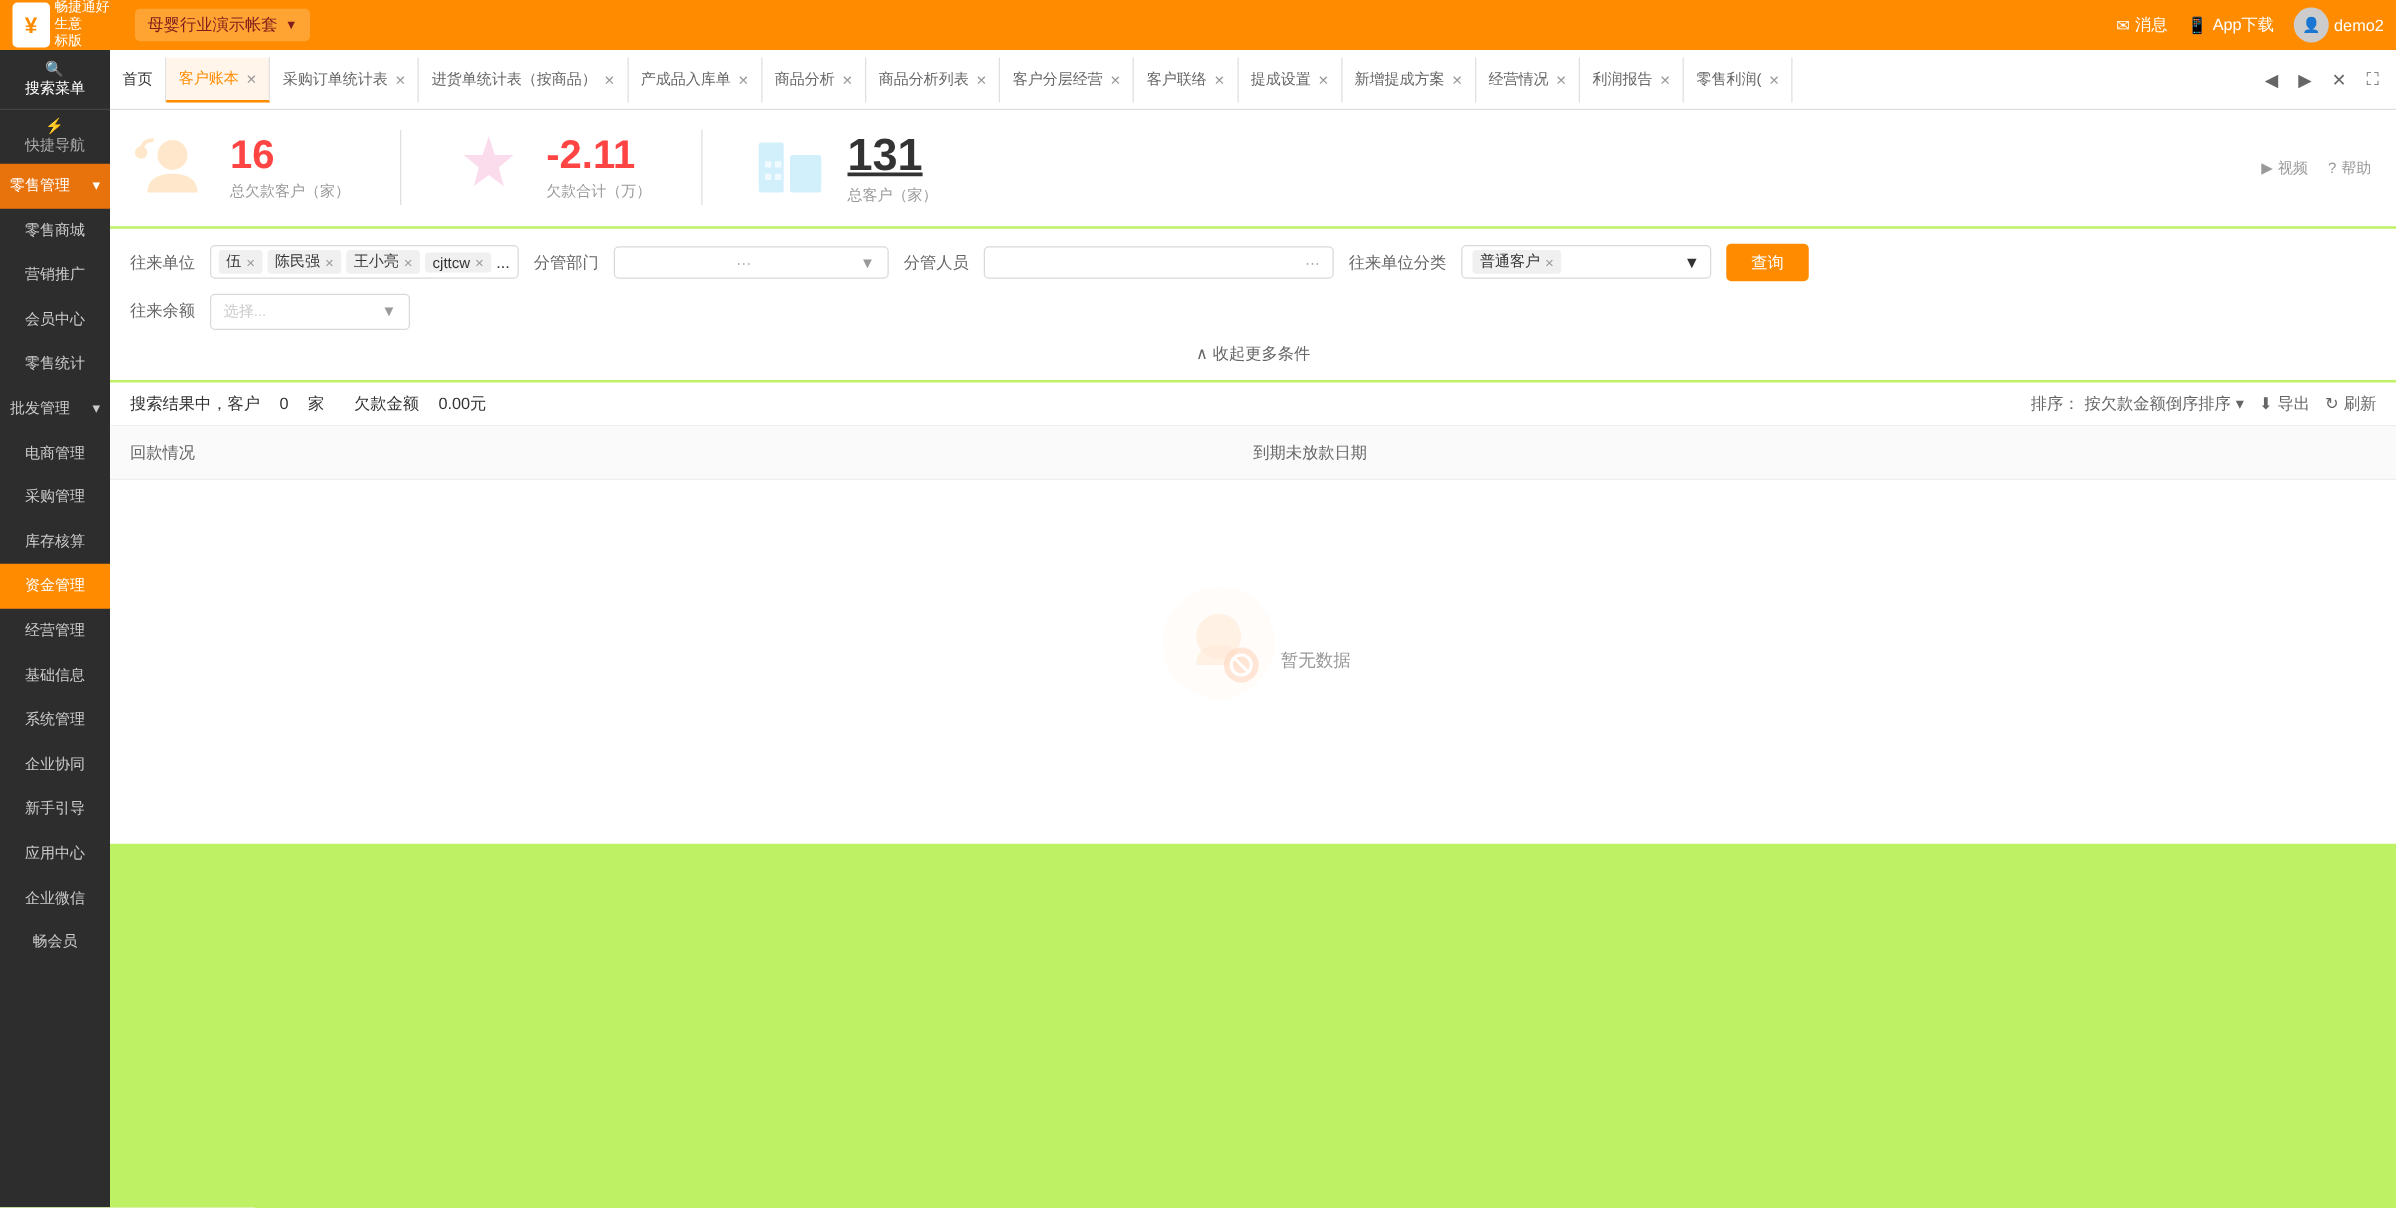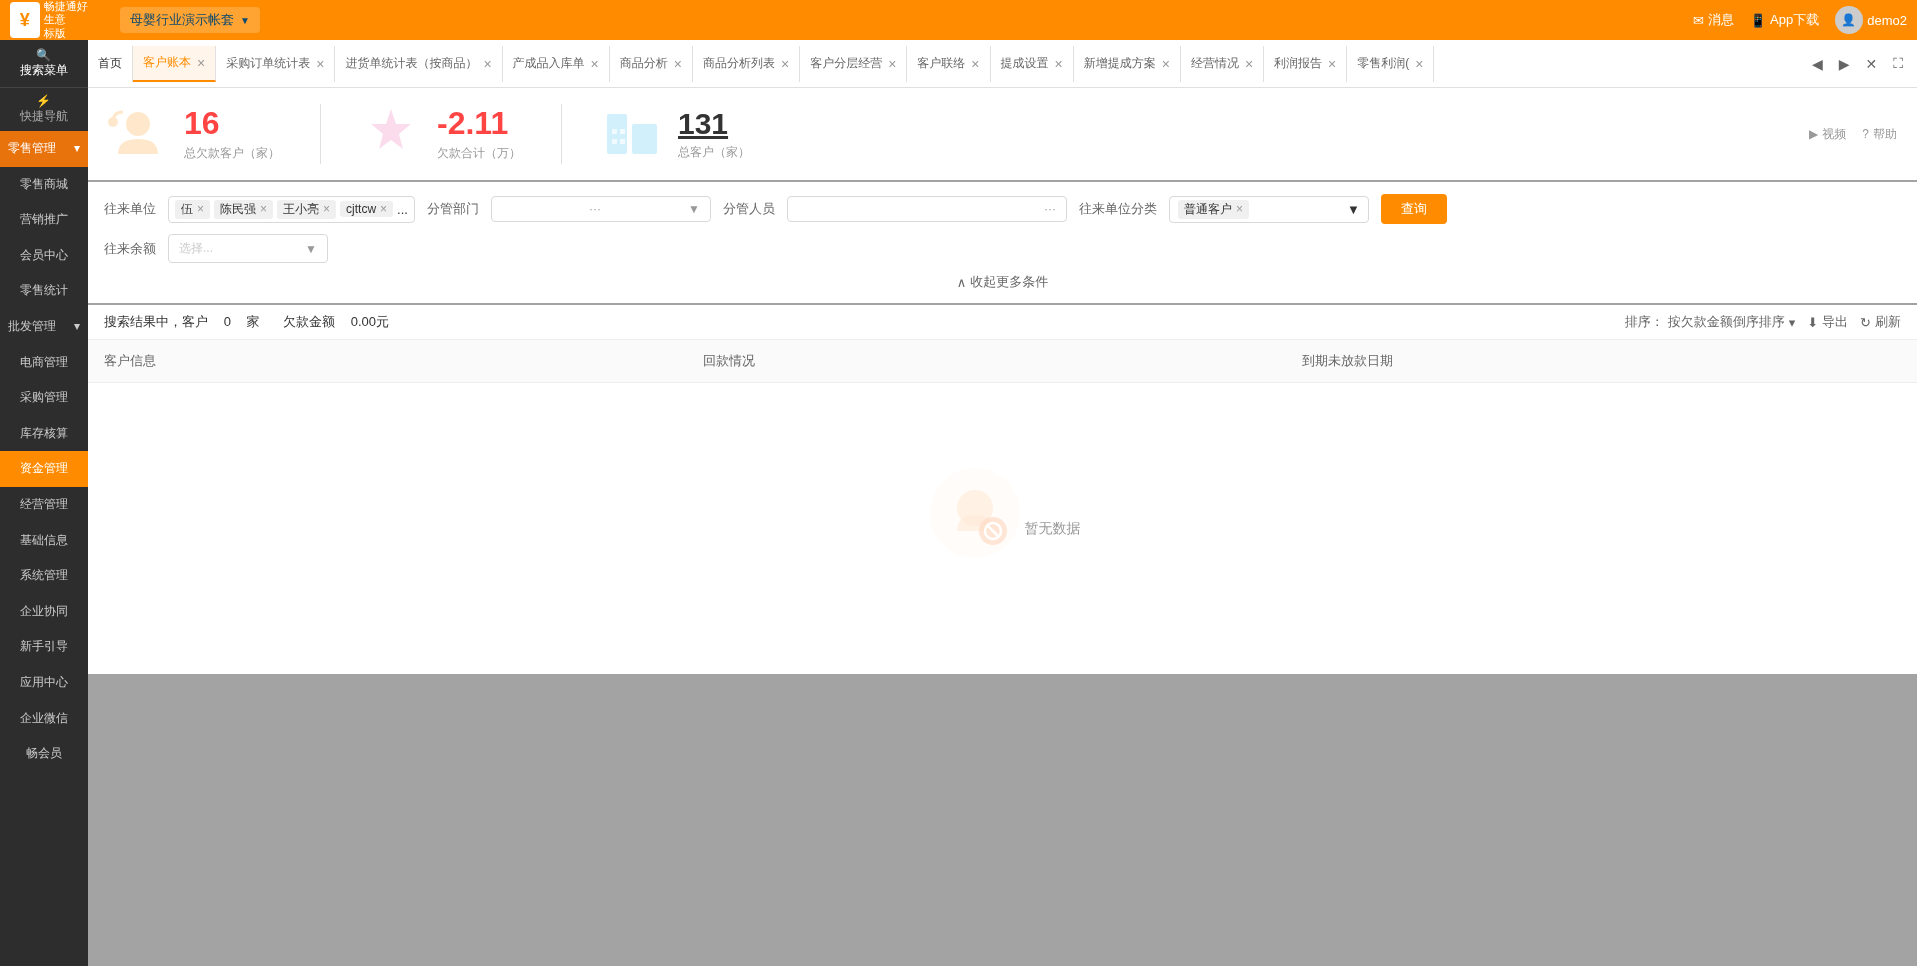--- a/index.html
+++ b/index.html
@@ -5,27 +5,27 @@
     * { margin: 0; padding: 0; box-sizing: border-box; }
     body { font-family: 'Microsoft YaHei', Arial, sans-serif; font-size: 13px; background: #f5f5f5; color: #333; overflow: hidden; height: 966px; }
 
     
     .app-container { display: flex; flex-direction: column; height: 100%; }
     .top-header { display: flex; align-items: center; background: #ff8c00; height: 40px; padding: 0 10px; flex-shrink: 0; }
     .main-body { display: flex; flex: 1; overflow: hidden; }
     .sidebar { width: 88px; background: #2d2d2d; display: flex; flex-direction: column; flex-shrink: 0; overflow-y: auto; }
     .content-area { flex: 1; display: flex; flex-direction: column; overflow: hidden; }
     .tab-bar { background: #fff; border-bottom: 1px solid #e0e0e0; display: flex; align-items: center; height: 48px; flex-shrink: 0; }
-    .main-content { flex: 1; overflow-y: auto; background: #a3a3a3; }
+    .main-content { flex: 1; overflow-y: auto; background: #bef264; }
 
     
     .logo-area { display: flex; align-items: center; width: 88px; flex-shrink: 0; }
     .logo-icon { width: 36px; height: 36px; background: #fff; border-radius: 4px; display: flex; align-items: center; justify-content: center; font-size: 18px; color: #ff8c00; font-weight: bold; margin-right: 4px; }
     .logo-text { color: #fff; font-size: 11px; line-height: 1.2; }
-    .org-selector { display: flex; align-items: center; background: rgba(255,255,255,0.2); border-radius: 4px; padding: 4px 10px; color: #0c4a6e; font-size: 13px; margin-left: 22px; cursor: pointer; }
+    .org-selector { display: flex; align-items: center; background: rgba(255,255,255,0.2); border-radius: 4px; padding: 4px 10px; color: #7f1d1d; font-size: 13px; margin-left: 10px; cursor: pointer; }
     .org-selector .arrow { margin-left: 6px; font-size: 10px; }
     .header-right { margin-left: auto; display: flex; align-items: center; gap: 16px; }
     .header-btn { color: #fff; font-size: 13px; display: flex; align-items: center; gap: 4px; cursor: pointer; }
     .avatar { width: 28px; height: 28px; border-radius: 50%; background: #ccc; overflow: hidden; display: flex; align-items: center; justify-content: center; font-size: 12px; color: #666; }
 
     
     .sidebar-search { padding: 8px 6px; color: #fff; font-size: 12px; text-align: center; cursor: pointer; border-bottom: 1px solid #444; }
     .sidebar-nav { padding: 6px 6px; color: #aaa; font-size: 12px; text-align: center; cursor: pointer; }
     .sidebar-item { padding: 10px 4px; color: #ccc; font-size: 12px; text-align: center; cursor: pointer; line-height: 1.3; }
     .sidebar-item.active { background: #ff8c00; color: #fff; }
@@ -43,21 +43,21 @@
     .stats-row { display: flex; background: #fff; margin-bottom: 2px; padding: 16px 20px; gap: 0; align-items: center; }
     .stat-card { display: flex; align-items: center; gap: 16px; padding: 0 40px 0 0; border-right: 1px solid #e0e0e0; margin-right: 40px; }
     .stat-card:last-of-type { border-right: none; }
     .stat-icon { width: 60px; height: 60px; display: flex; align-items: center; justify-content: center; opacity: 0.15; font-size: 50px; }
     .stat-icon.orange { color: #ff8c00; opacity: 0.2; }
     .stat-icon.pink { color: #e91e8c; opacity: 0.15; }
     .stat-icon.blue { color: #4fc3f7; opacity: 0.25; }
     .stat-info { display: flex; flex-direction: column; }
     .stat-value { font-size: 32px; font-weight: bold; color: #ff4444; line-height: 1.1; }
     .stat-value.negative { color: #ff4444; }
-    .stat-value.dark { color: #333; font-size: 30px; font-weight: bold; text-decoration: underline; }
+    .stat-value.dark { color: #333; font-size: 36px; font-weight: bold; text-decoration: underline; }
     .stat-label { font-size: 12px; color: #999; margin-top: 4px; }
     .stats-actions { margin-left: auto; display: flex; gap: 16px; }
     .stats-action-btn { color: #999; font-size: 12px; display: flex; align-items: center; gap: 4px; cursor: pointer; }
 
     
     .filter-area { background: #fff; padding: 12px 16px; margin-bottom: 2px; }
     .filter-row { display: flex; align-items: center; gap: 12px; margin-bottom: 10px; flex-wrap: wrap; }
     .filter-label { color: #666; font-size: 13px; flex-shrink: 0; }
     .filter-tag-group { display: flex; align-items: center; gap: 4px; border: 1px solid #d9d9d9; border-radius: 4px; padding: 3px 6px; background: #fff; min-width: 180px; flex-wrap: wrap; }
     .filter-tag { display: flex; align-items: center; background: #f0f0f0; border-radius: 3px; padding: 1px 6px; font-size: 12px; gap: 4px; }
@@ -404,21 +404,20 @@
             </div>
             <div class="action-link">
               <span>↻</span>
               <span>刷新</span>
             </div>
           </div>
         </div>
 
         <div class="table-container">
           <div class="table-header">
-            <div class="th" style="flex:2;">客户信息</div>
             <div class="th" style="flex:2;">回款情况</div>
             <div class="th" style="flex:2;">到期未放款日期</div>
           </div>
 
           <div class="empty-state">
             <div class="empty-icon">
               <svg width="100" height="100" viewBox="0 0 100 100">
                 <circle cx="50" cy="50" r="45" fill="#ffeedd" opacity="0.5"></circle>
                 <circle cx="50" cy="45" r="18" fill="#ffb87a" opacity="0.6"></circle>
                 <path d="M32 68 Q32 52 50 52 Q68 52 68 68" fill="#ffb87a" opacity="0.6"></path>

